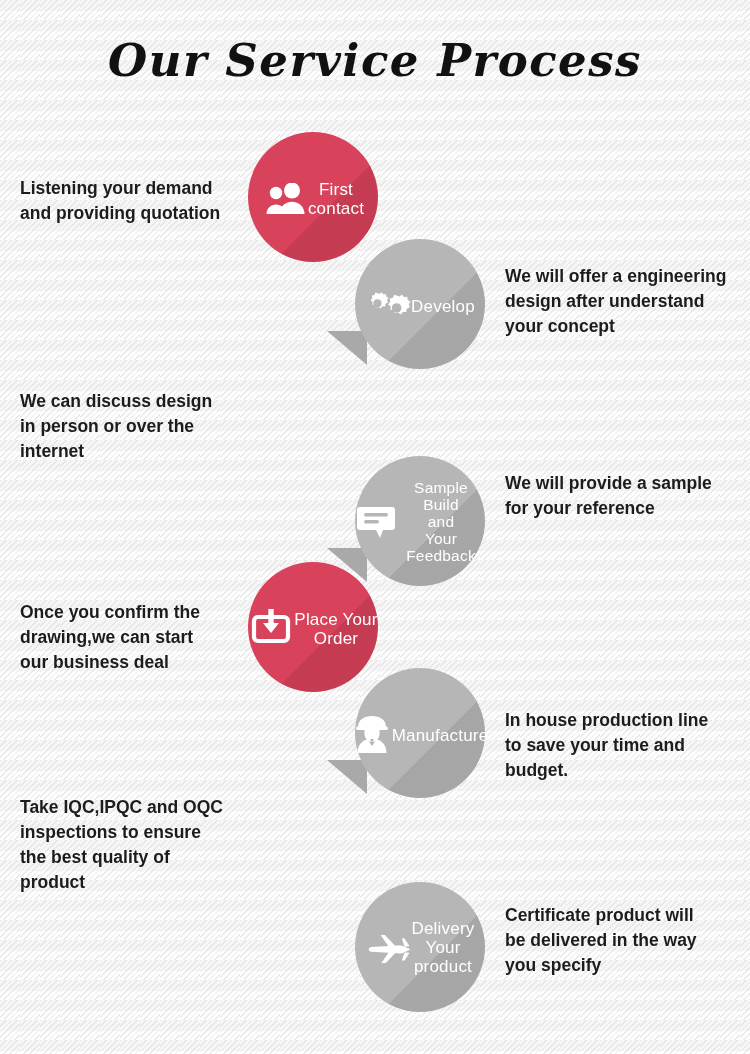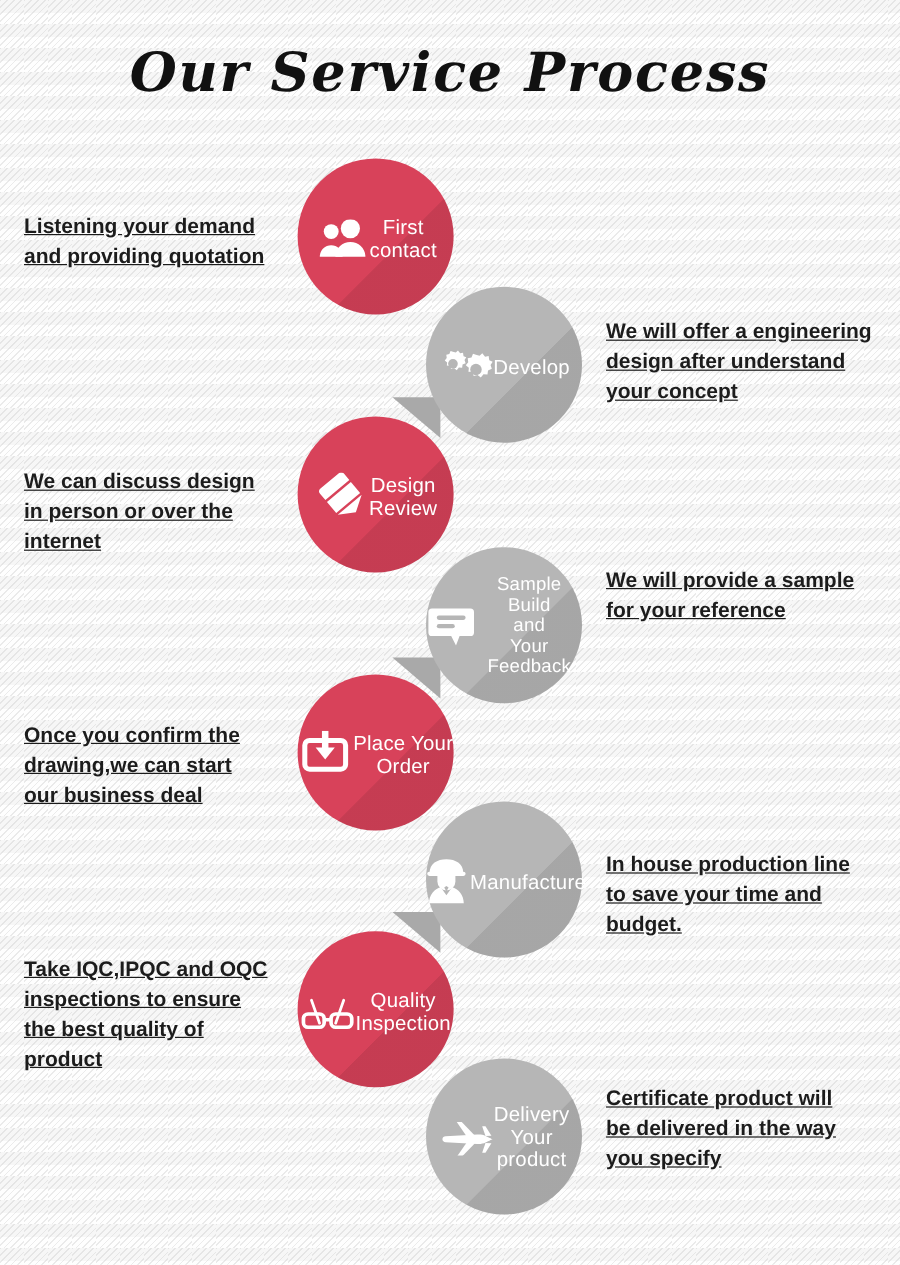--- a/index.html
+++ b/index.html
@@ -147,21 +147,20 @@
   .node-label.small { font-size: 15.5px; line-height: 17px; }
 
   
   .desc {
     position: absolute;
     color: #1c1c1c;
     font-size: 17.5px;
     line-height: 25px;
     font-weight: 600;
     white-space: pre-line;
-    text-decoration: underline;
   }
   .desc.left  { text-align: left; width: 235px; left: 20px; }
   .desc.right { text-align: left; width: 240px; left: 505px; }
 </style>
 </head>
 <body>
 
 <div id="page">
 
   <div class="title">Our Service Process</div>
@@ -207,37 +206,20 @@
           <circle cx="33" cy="18" r="5" fill="#b6b6b6"></circle>
         </svg>
       </span>
       <span class="node-label">Develop</span>
     </div>
   </div>
   <div class="desc right" style="top:264px;">We will offer a engineering
 design after understand
 your concept</div>
 
-  <div class="node red" style="left:248px; top:347px;">
-    <div class="tail"></div>
-    <div class="bubble"></div>
-    <div class="node-inner">
-      <span class="node-icon">
-        <svg width="44" height="38" viewBox="0 0 44 38">
-          <g fill="#fff" transform="rotate(-40 22 19)">
-            <path d="M12 3h20a3 3 0 0 1 3 3v7H9V6a3 3 0 0 1 3-3z"></path>
-            <rect x="9" y="15" width="26" height="12"></rect>
-            <path d="M9 29h26l-13 8z"></path>
-          </g>
-        </svg>
-      </span>
-      <span class="node-label">Design
-Review</span>
-    </div>
-  </div>
   <div class="desc left" style="top:389px;">We can discuss design
 in person or over the
 internet</div>
 
   <div class="node gray" style="left:355px; top:456px;">
     <div class="tail"></div>
     <div class="bubble"></div>
     <div class="node-inner" style="padding-top:0;">
       <span class="node-icon">
         <svg width="42" height="34" viewBox="0 0 42 34">
@@ -289,37 +271,20 @@
           <path d="M18.2 26.6L20 30l1.8-3.4-1.8-1.2z" fill="#b6b6b6"></path>
         </svg>
       </span>
       <span class="node-label">Manufacture</span>
     </div>
   </div>
   <div class="desc right" style="top:708px;">In house production line
 to save your time and
 budget.</div>
 
-  <div class="node red" style="left:248px; top:776px;">
-    <div class="tail"></div>
-    <div class="bubble"></div>
-    <div class="node-inner">
-      <span class="node-icon">
-        <svg width="48" height="32" viewBox="0 0 48 32">
-          <path d="M17 24 L10 4" stroke="#fff" stroke-width="2.4" fill="none" stroke-linecap="round"></path>
-          <path d="M31 24 L38 4" stroke="#fff" stroke-width="2.4" fill="none" stroke-linecap="round"></path>
-          <rect x="3" y="16" width="18" height="11.5" rx="4" fill="none" stroke="#fff" stroke-width="3.2"></rect>
-          <rect x="27" y="16" width="18" height="11.5" rx="4" fill="none" stroke="#fff" stroke-width="3.2"></rect>
-          <path d="M21 21h6" stroke="#fff" stroke-width="3" fill="none"></path>
-        </svg>
-      </span>
-      <span class="node-label">Quality
-Inspection</span>
-    </div>
-  </div>
   <div class="desc left" style="top:795px;">Take IQC,IPQC and OQC
 inspections to ensure
 the best quality of
 product</div>
 
   <div class="node gray" style="left:355px; top:882px;">
     <div class="bubble"></div>
     <div class="node-inner" style="padding-top:0;">
       <span class="node-icon" style="height:34px;">
         <svg width="50" height="32" viewBox="0 0 50 32">

